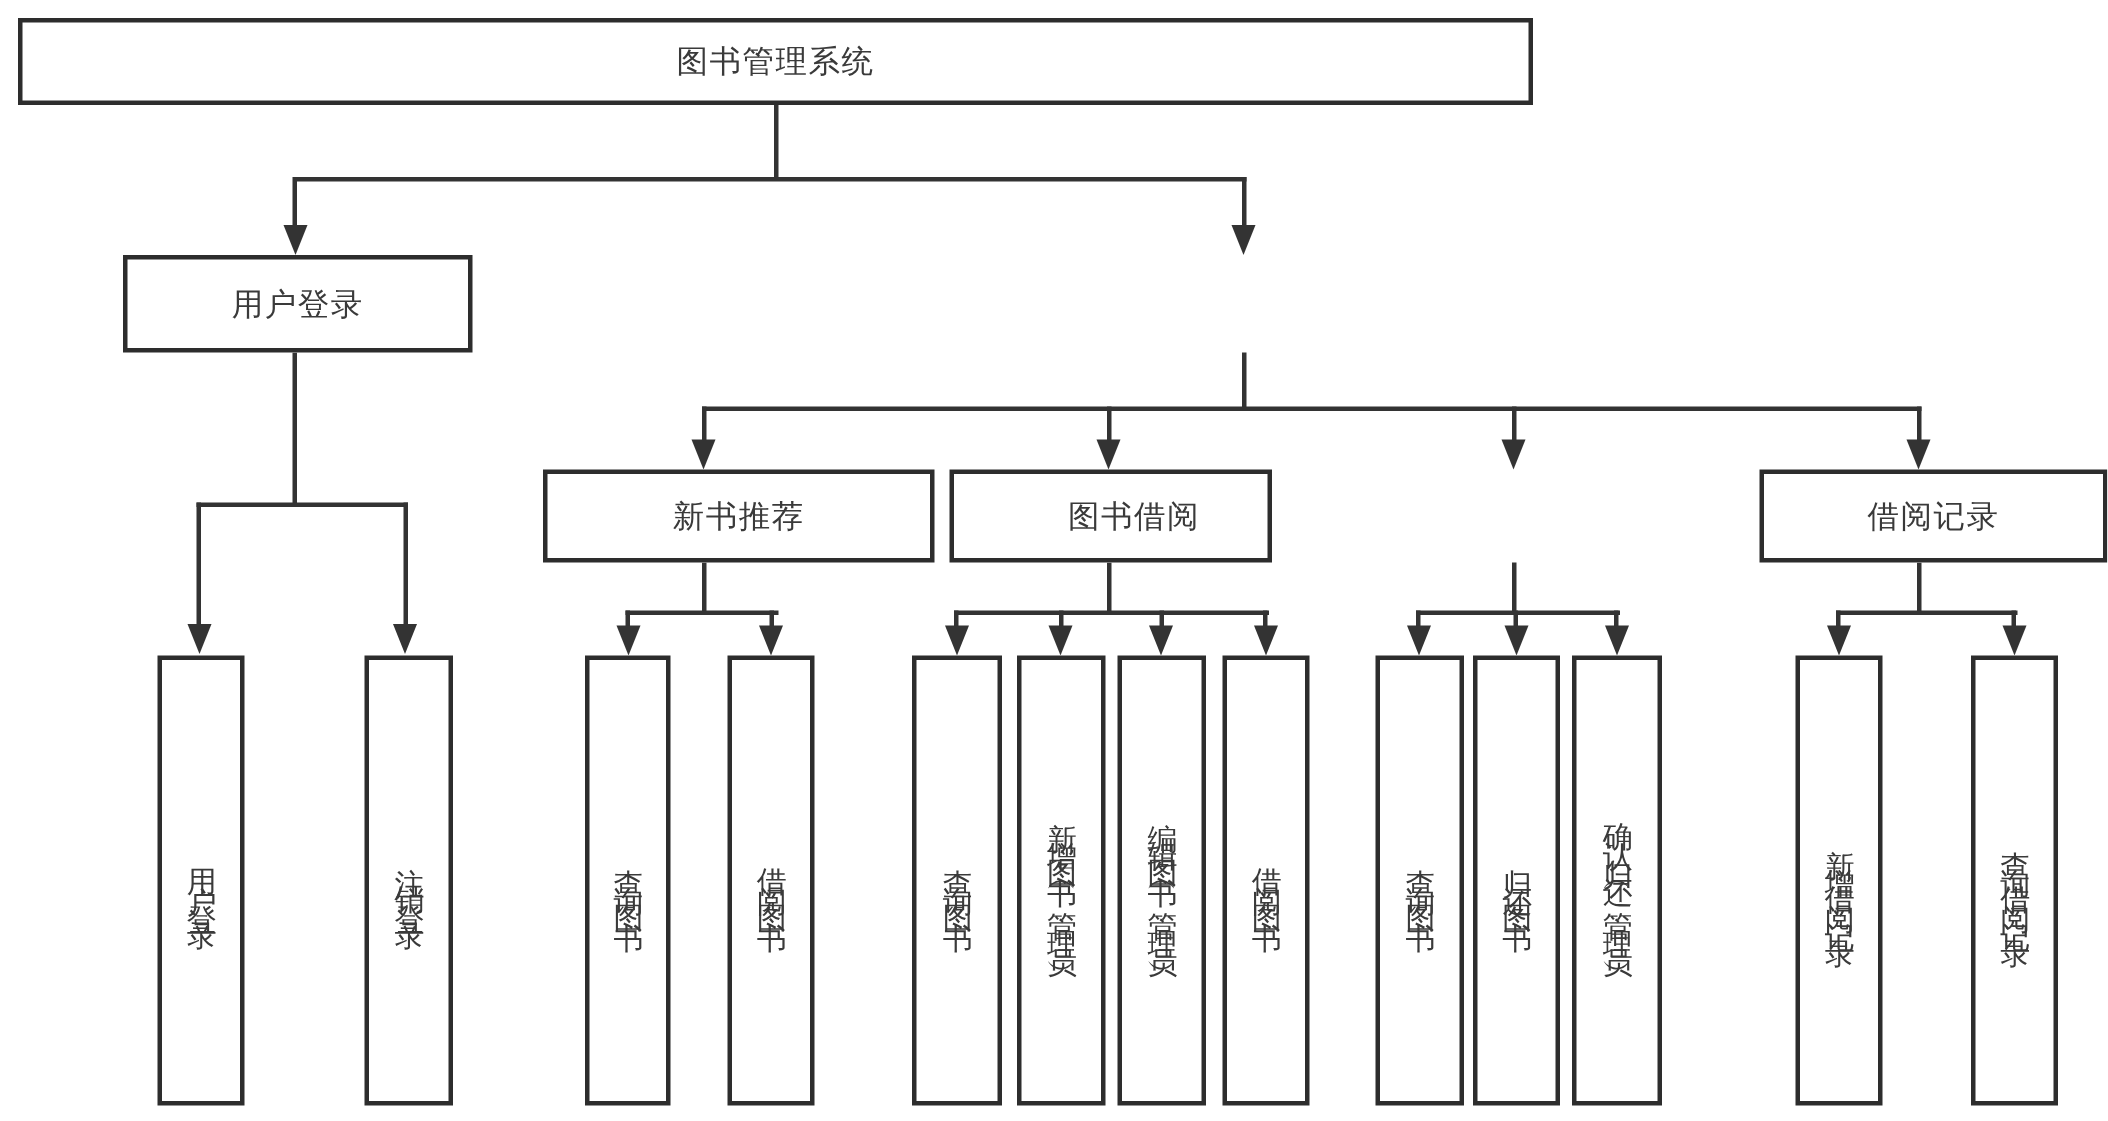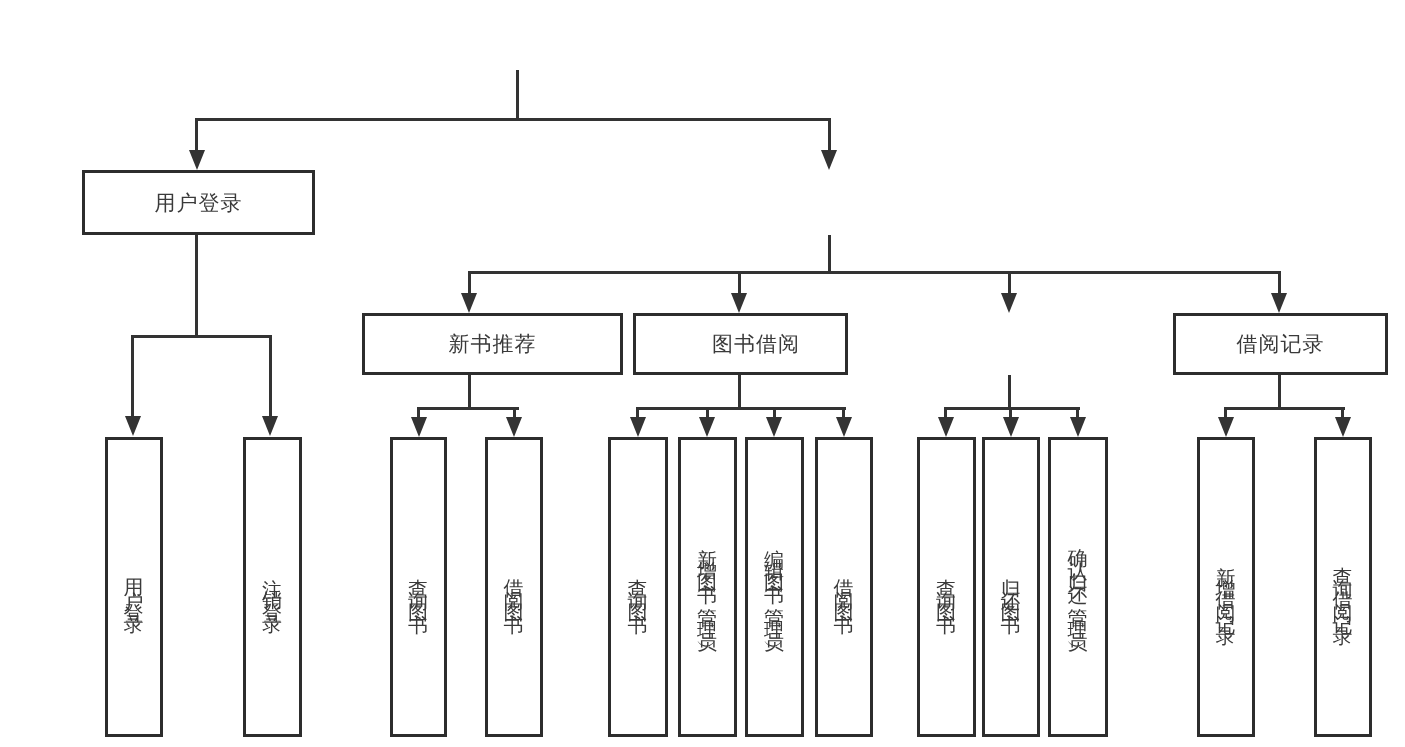--- a/index.html
+++ b/index.html
@@ -71,32 +71,35 @@
     color: #9c9c9c;
     letter-spacing: 1px;
     z-index: 5;
   }
 </style>
 </head>
 <body>
 
 <div id="stage">
 
+  <div class="hbox" style="left:12px; top:12px; width:1010px; height:58px;">
+    <span>图书管理系统</span>
+  </div>
 
   <div class="hbox" style="left:82px; top:170px; width:233px; height:65px;">
     <span>用户登录</span>
   </div>
 
   <div class="hbox" style="left:362px; top:313px; width:261px; height:62px;">
     <span>新书推荐</span>
   </div>
   <div class="hbox" style="left:633px; top:313px; width:215px; height:62px;padding-left:31px;">
     <span>图书借阅</span>
   </div>
-  <div class="hbox" style="left:1173px; top:313px; width:215px; height:62px;">
+  <div class="hbox" style="left:1173px; top:313px; width:232px; height:62px;">
     <span>借阅记录</span>
   </div>
 
   <div class="vbox" style="left:105px; width:58px;">
     <span class="vtext">用户登录</span>
   </div>
   <div class="vbox" style="left:243px; width:59px;">
     <span class="vtext">注销登录</span>
   </div>
   <div class="vbox" style="left:390px; width:57px;">

